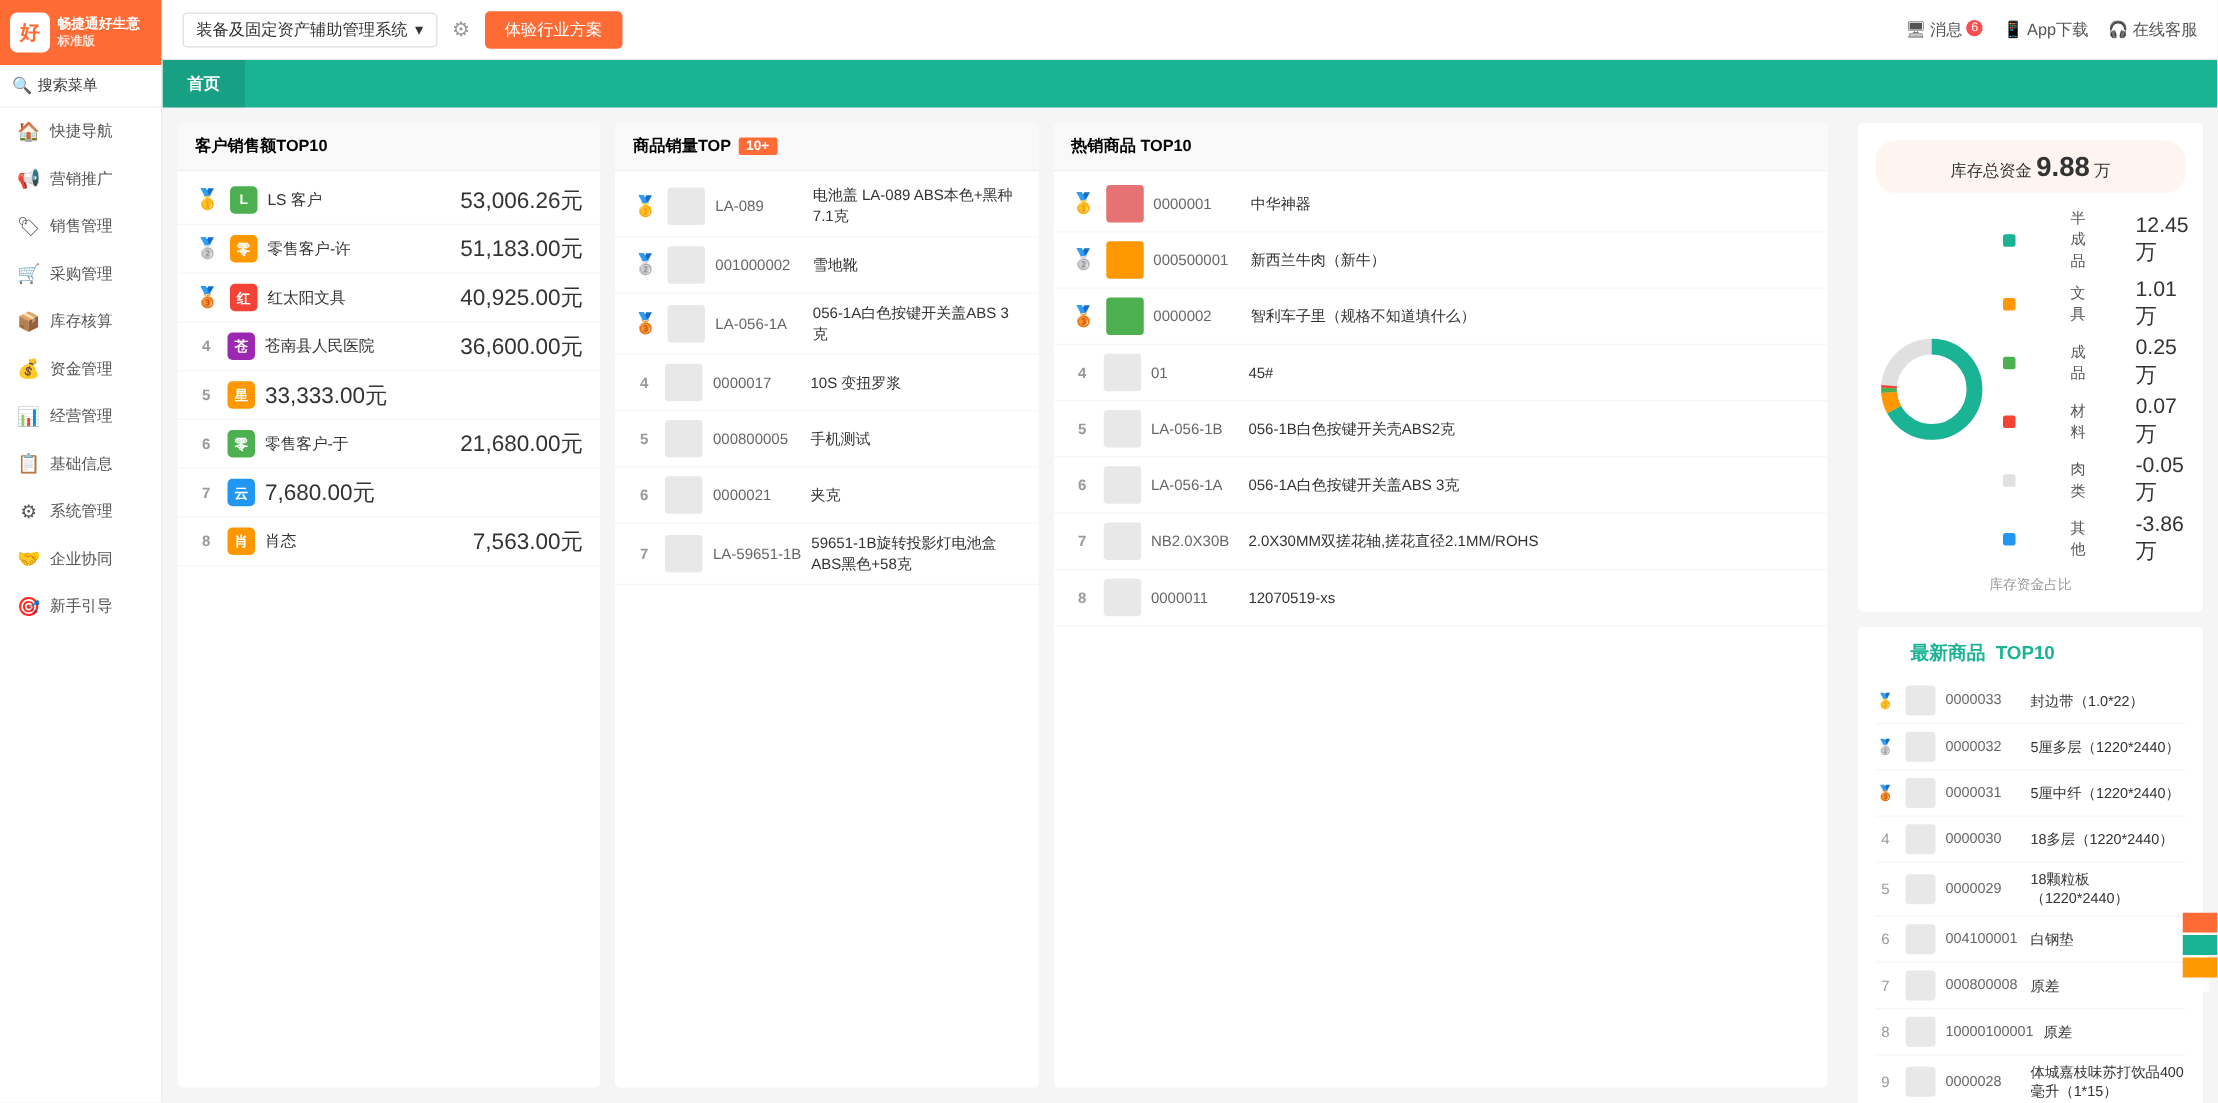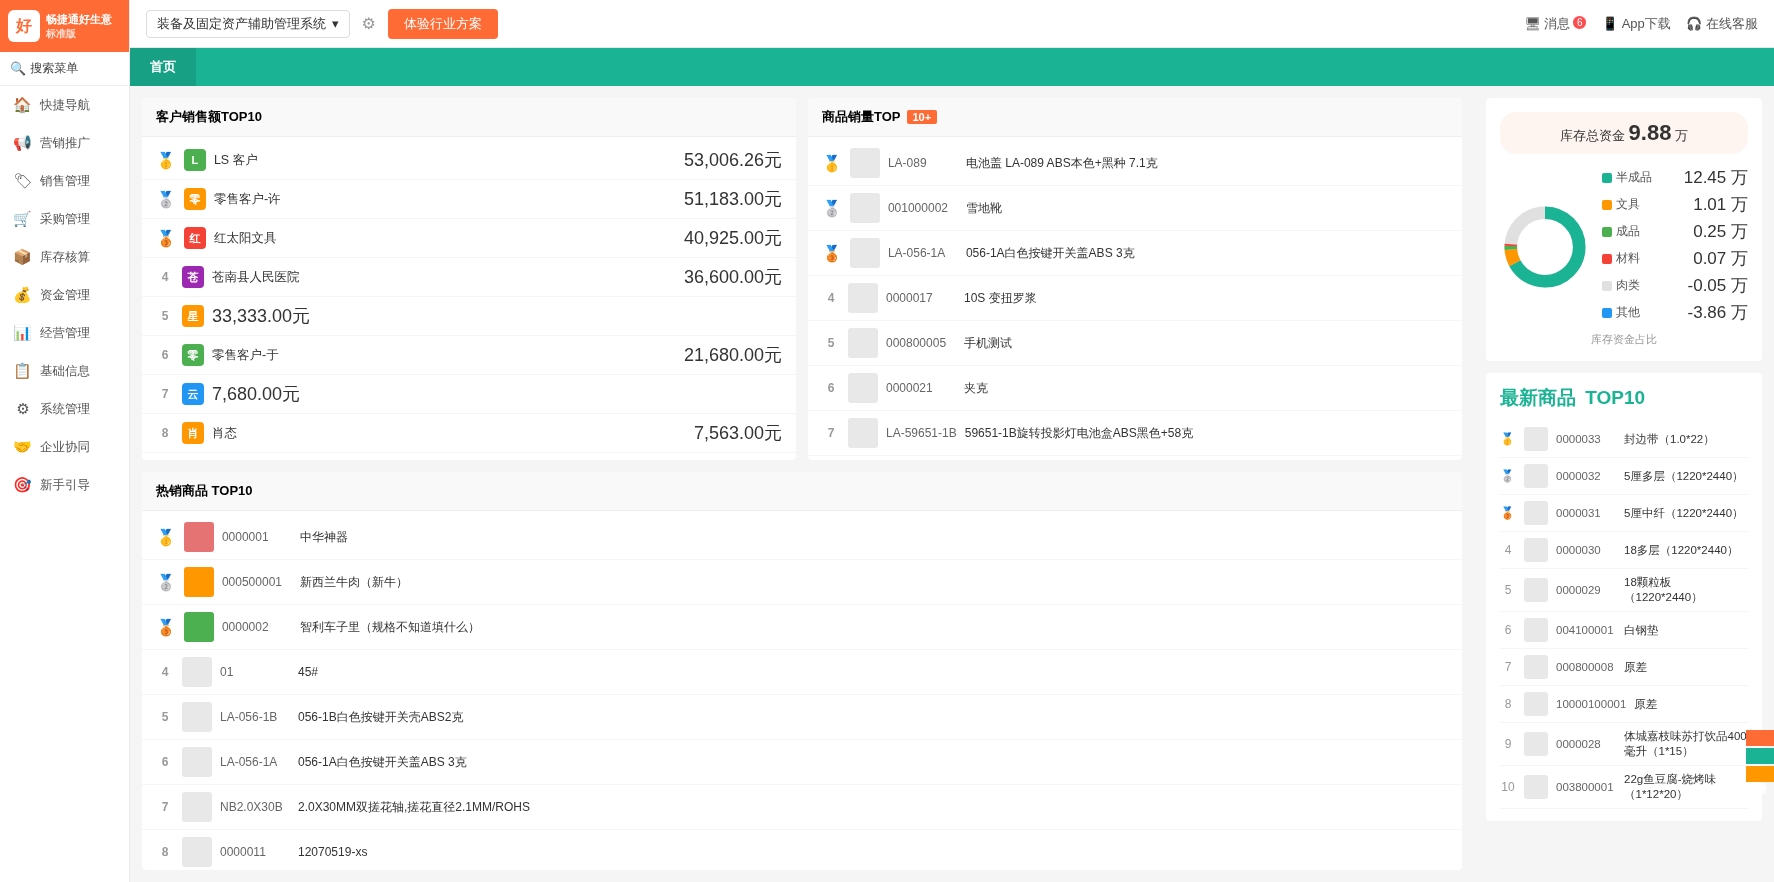--- a/index.html
+++ b/index.html
@@ -134,21 +134,21 @@
       flex: 1;
       display: flex;
       overflow: hidden;
     }
 
     .main-panel {
       flex: 1;
       overflow-y: auto;
       padding: 12px;
       display: flex;
-      flex-direction: column;
+      flex-direction: row;
       gap: 12px;
     }
 
     
     .top-row {
       display: flex;
       gap: 12px;
     }
     .panel-box {
       background: #fff;
@@ -269,41 +269,43 @@
       width: 90px;
       height: 90px;
       flex-shrink: 0;
     }
     .chart-legend { flex: 1; font-size: 12px; }
     .legend-row {
       display: flex;
       align-items: center;
       justify-content: space-between;
       margin-bottom: 4px;
+      gap: 40px;
     }
     .legend-dot {
       width: 10px;
       height: 10px;
       border-radius: 2px;
       flex-shrink: 0;
       margin-right: 4px;
     }
     .legend-label { flex: 1; color: #555; }
     .legend-value { color: #333; font-size: 17px; }
     .chart-sub { font-size: 11px; color: #999; text-align: center; margin-top: 4px; }
 
     .new-products-box {
       background: #fff;
       border-radius: 4px;
       padding: 12px 14px;
     }
     .new-products-title {
-      font-size: 19px;
+      font-size: 15px;
       font-weight: bold;
       margin-bottom: 10px;
+      margin-left: 28px;
     }
     .new-products-title span { color: #1ab394; }
     .new-product-row {
       display: flex;
       align-items: center;
       padding: 6px 0;
       border-bottom: 1px solid #f5f5f5;
       gap: 8px;
     }
     .new-rank-num { width: 16px; text-align: center; font-size: 12px; color: #999; }

